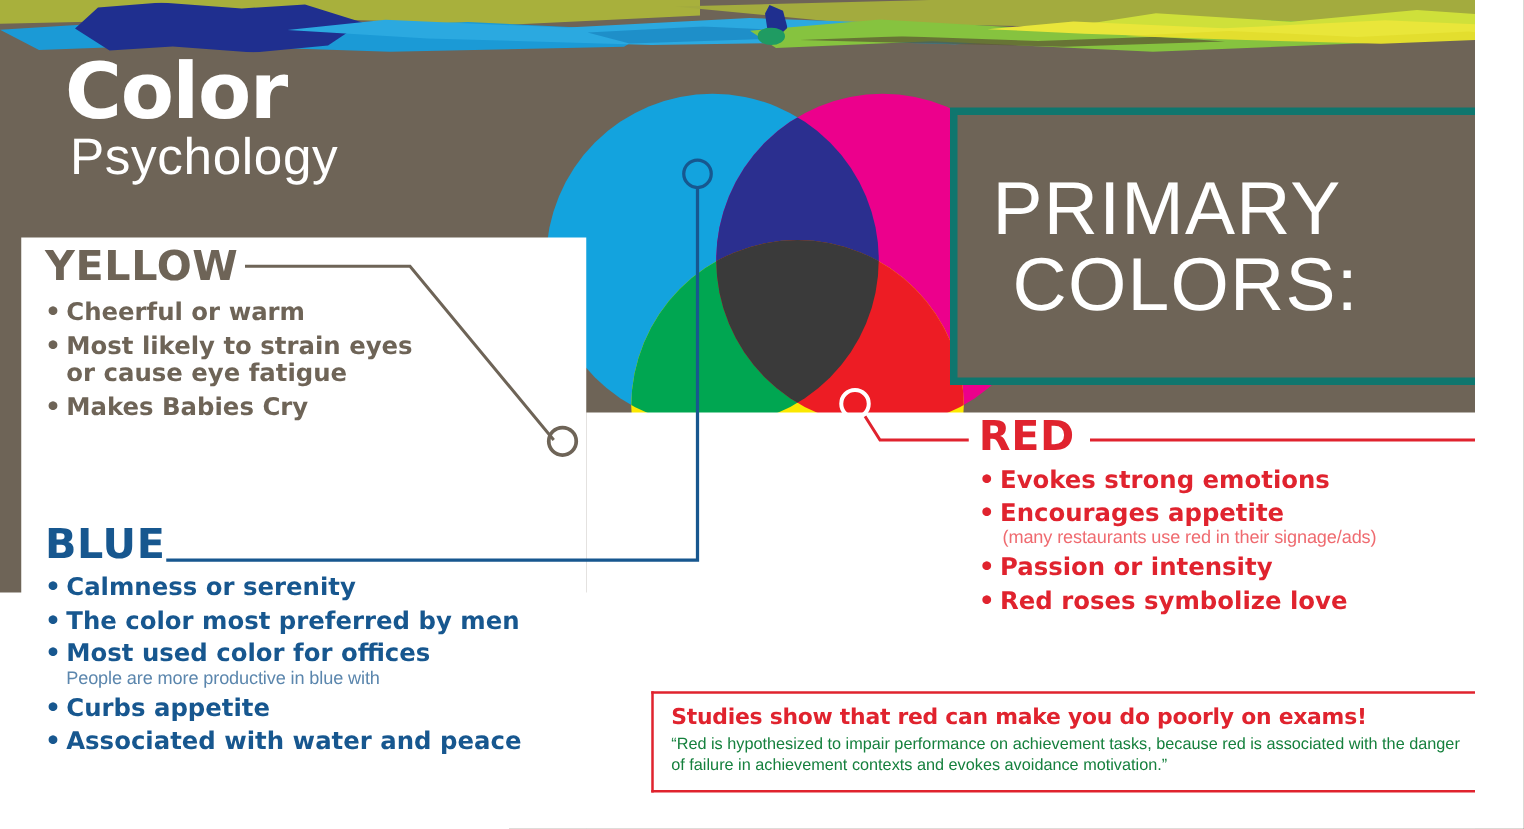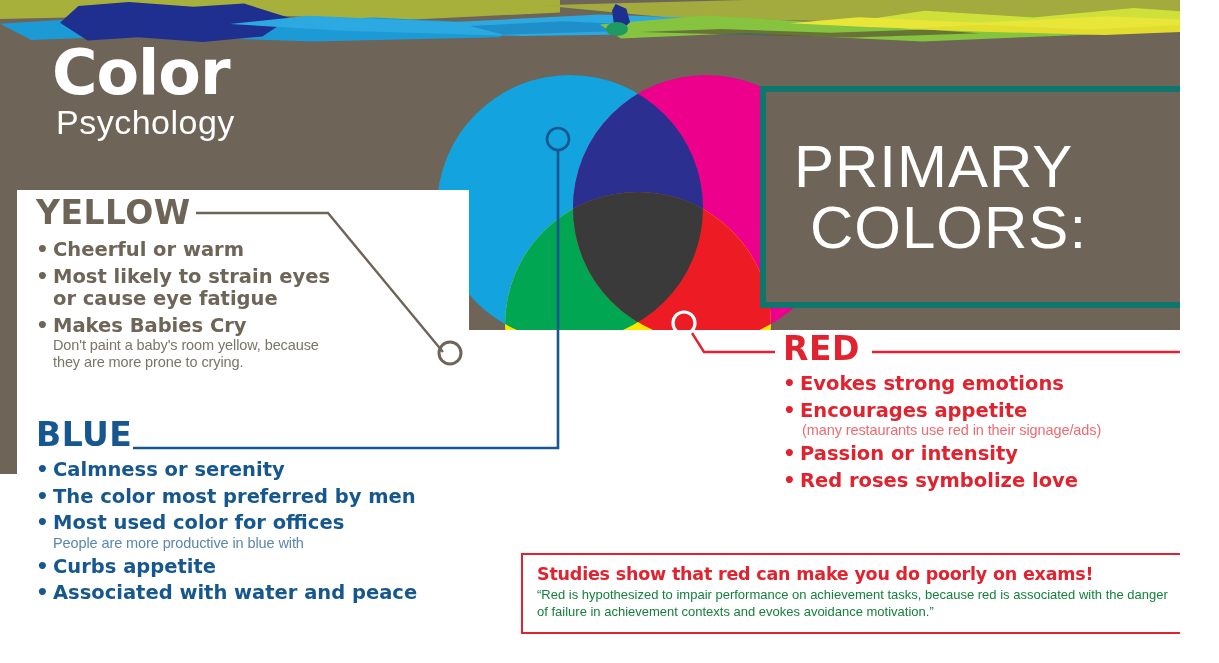--- a/index.html
+++ b/index.html
@@ -44,21 +44,21 @@
     clip-path:ellipse(50% 50% at 50% 50%);}
 
   
   .venn{position:absolute;left:340px;top:40px;width:460px;height:440px;}
   .venn svg{display:block;}
 
   
   .title-wrap{position:absolute;left:52px;top:44px;width:300px;color:#fff;}
   .t-main{font-size:62px;font-weight:bold;line-height:.92;letter-spacing:-1px;
     font-family:"DejaVu Sans", sans-serif;}
-  .t-sub{font-size:34px;font-weight:normal;line-height:1;margin-top:4px;margin-left:4px;
+  .t-sub{font-size:41px;font-weight:normal;line-height:1;margin-top:4px;margin-left:4px;
     font-family:"Liberation Sans", sans-serif;letter-spacing:.5px;}
 
   
   .pc-outer{position:absolute;left:760px;top:86px;width:444px;height:222px;
     background:#0f766e;padding:6px;box-sizing:border-box;}
   .pc-inner{width:100%;height:100%;background:#6e6457;box-sizing:border-box;
     display:flex;flex-direction:column;justify-content:center;padding-left:28px;}
   .pc-line{color:#fff;font-size:60px;font-weight:300;line-height:1.02;letter-spacing:1px;
     font-family:"Liberation Sans", sans-serif;}
   .pc-line.two{margin-left:16px;}
@@ -200,21 +200,20 @@
     <h2>YELLOW</h2>
     <ul class="bl">
       <li>
         <span>Cheerful or warm</span>
       </li>
       <li>
         <span>Most likely to strain eyes or cause eye fatigue</span>
       </li>
       <li>
         <span>Makes Babies Cry</span>
-        <span class="sm">Don't paint a baby's room yellow, because they are more prone to crying.</span>
       </li>
     </ul>
   </div>
 
   <div class="sec" id="blue-block">
     <h2>BLUE</h2>
     <ul class="bl">
       <li>
         <span>Calmness or serenity</span>
       </li>

